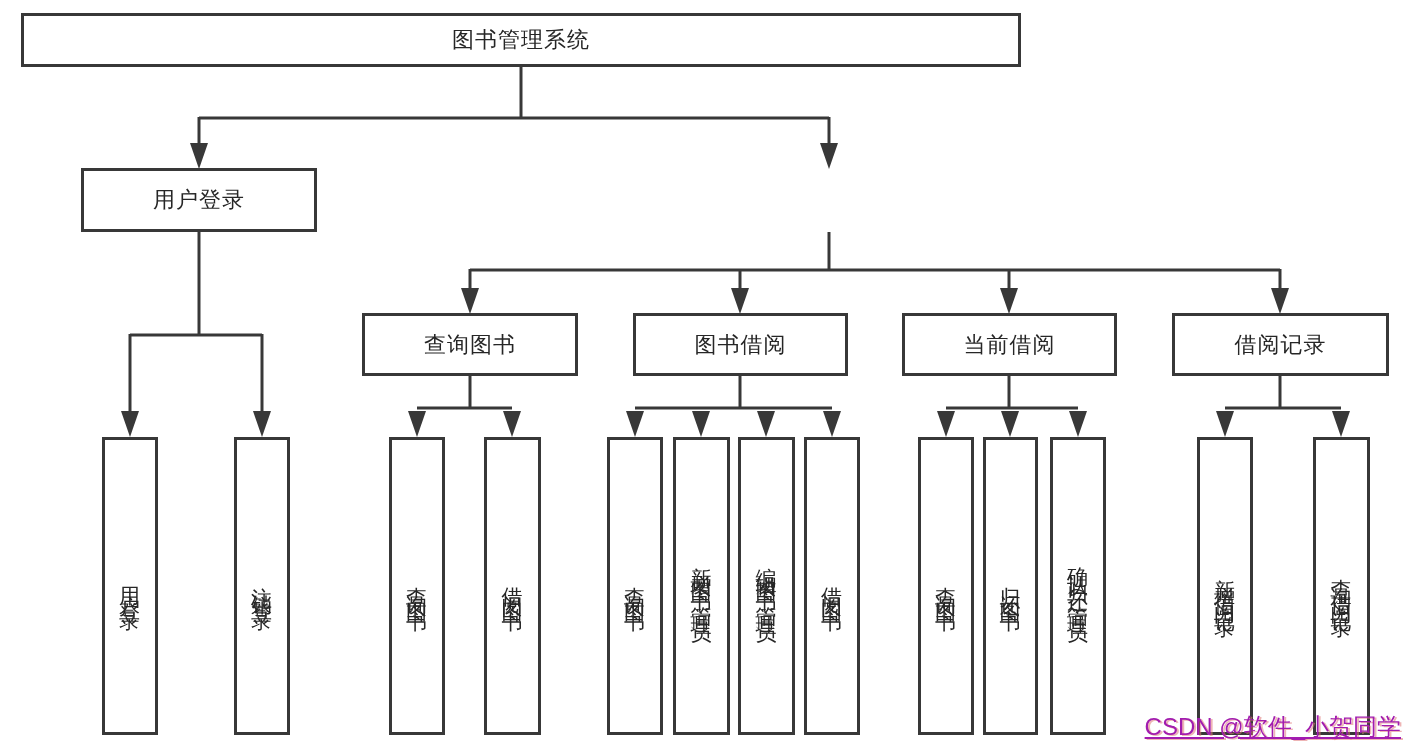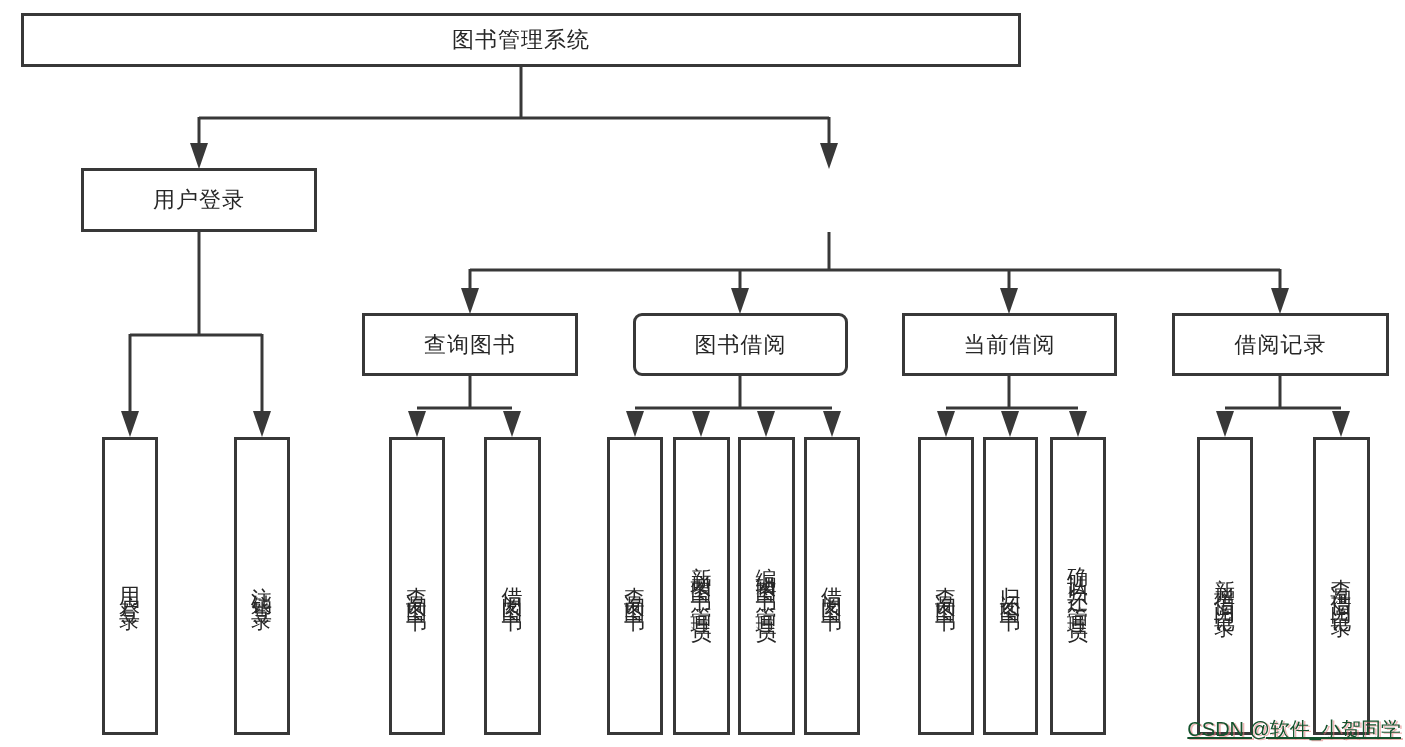--- a/index.html
+++ b/index.html
@@ -35,22 +35,22 @@
     writing-mode: vertical-rl;
     text-orientation: mixed;
     letter-spacing: 0.38em;
     line-height: 1;
   }
   .watermark {
     position: absolute;
     right: 4px;
     bottom: 4px;
     z-index: 3;
-    font-size: 20px;
-    color: #14532d;
+    font-size: 24px;
+    color: #a21caf;
     text-decoration: underline;
     text-shadow: 2px 1px 0 rgba(224, 120, 120, 0.55);
     white-space: nowrap;
   }
 </style>
 </head>
 <body>
 
 <div class="canvas">
 
@@ -114,21 +114,21 @@
       <polygon points="1216,411 1234,411 1225,437"></polygon>
       <polygon points="1332,411 1350,411 1341,437"></polygon>
     </g>
   </svg>
 
   <div class="node" style="left:21px; top:13px; width:1000px; height:54px;">图书管理系统</div>
 
   <div class="node" style="left:81px; top:168px; width:236px; height:64px;">用户登录</div>
 
   <div class="node" style="left:362px; top:313px; width:216px; height:63px;">查询图书</div>
-  <div class="node" style="left:633px; top:313px; width:215px; height:63px;border-radius:9px;">图书借阅</div>
+  <div class="node" style="left:633px; top:313px; width:215px; height:63px;">图书借阅</div>
   <div class="node" style="left:902px; top:313px; width:215px; height:63px;">当前借阅</div>
   <div class="node" style="left:1172px; top:313px; width:217px; height:63px;">借阅记录</div>
 
   <div class="node vnode" style="left:102px; top:437px; width:56px; height:298px;">用户登录</div>
   <div class="node vnode" style="left:234px; top:437px; width:56px; height:298px;">注销登录</div>
 
   <div class="node vnode" style="left:389px; top:437px; width:56px; height:298px;">查询图书</div>
   <div class="node vnode" style="left:484px; top:437px; width:57px; height:298px;">借阅图书</div>
 
   <div class="node vnode" style="left:607px; top:437px; width:56px; height:298px;">查询图书</div>

